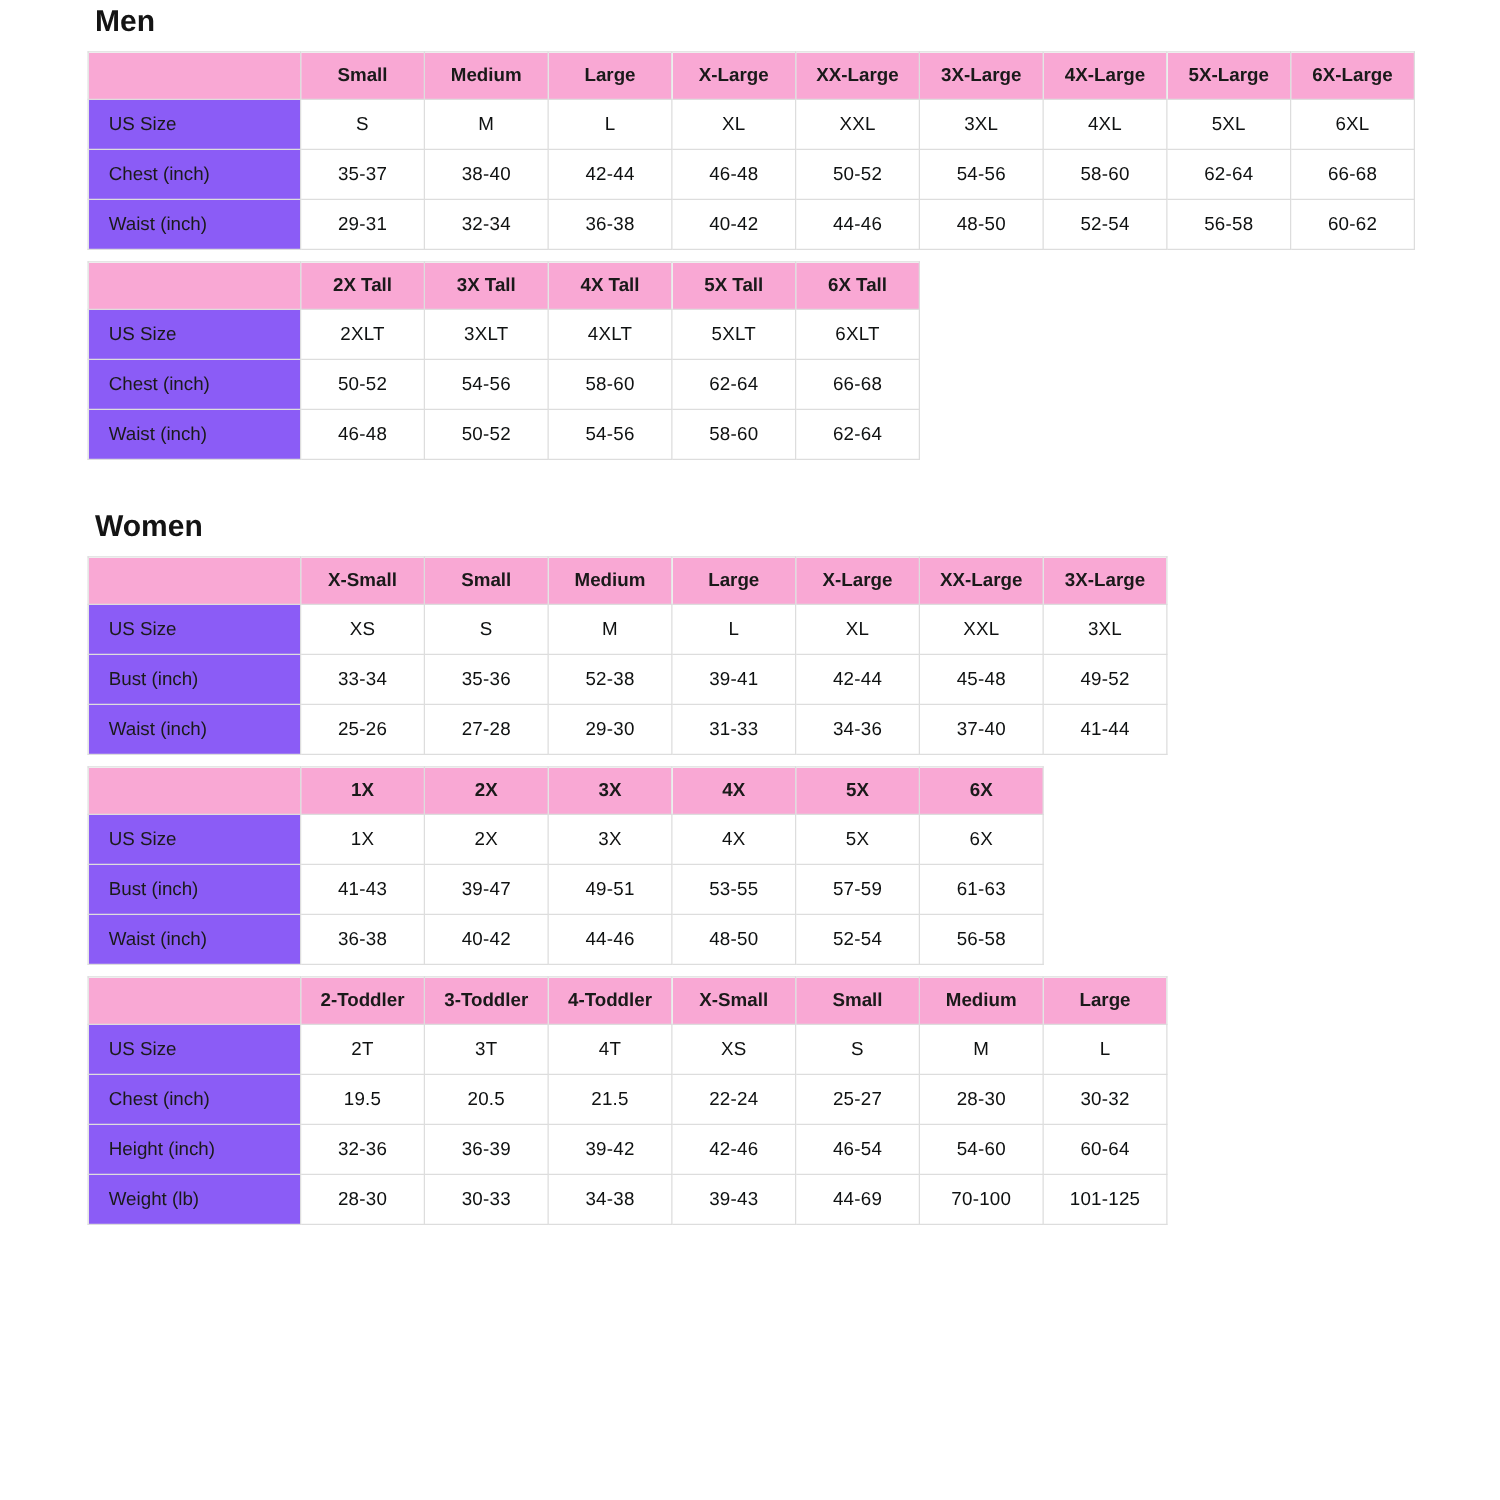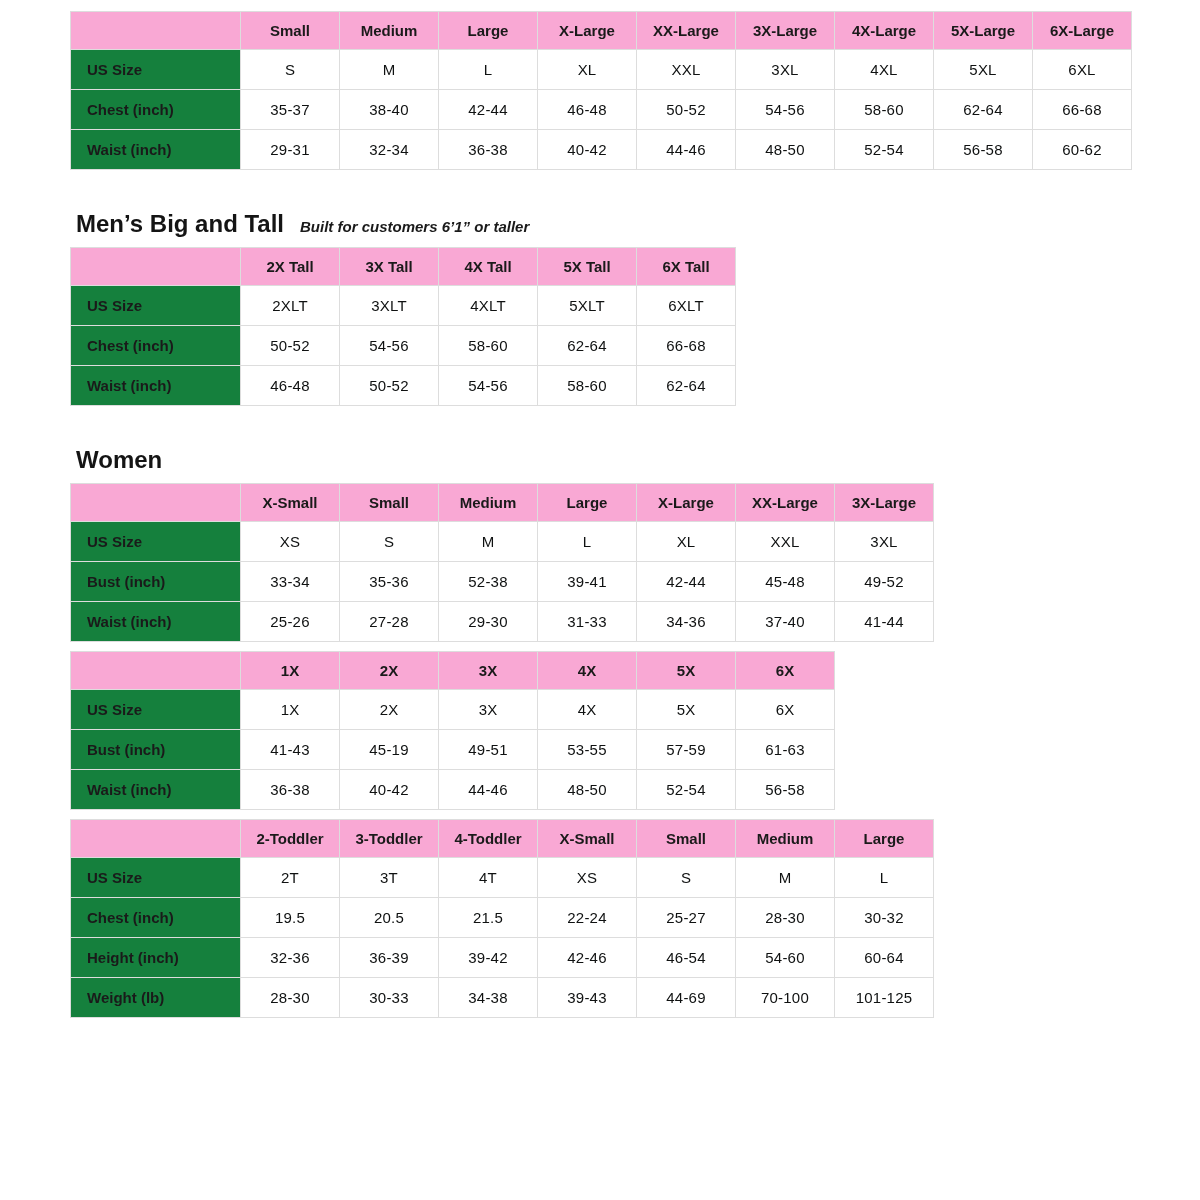--- a/index.html
+++ b/index.html
@@ -55,38 +55,41 @@
     overflow: hidden;
   }
   .size-table thead th {
     height: 37px;
     background: #f9a8d4;
     font-weight: 700;
     color: #1a1a1a;
   }
   .size-table tbody th {
     height: 39px;
-    background: #15803d;
+    background: #8b5cf6;
     text-align: left;
     padding-left: 16px;
-    font-weight: 700;
+    font-weight: 400;
     color: #1a1a1a;
   }
   .size-table tbody td {
     height: 39px;
     background: #ffffff;
     font-weight: 400;
     letter-spacing: 0.2px;
   }
 </style>
 </head>
 <body>
 
 <div class="page">
     <section class="size-section">
+      <div class="section-header">
+        <h2 class="section-title">Men</h2>
+      </div>
       <table class="size-table">
         <colgroup>
           <col class="label-col">
           <col class="data-col">
           <col class="data-col">
           <col class="data-col">
           <col class="data-col">
           <col class="data-col">
           <col class="data-col">
           <col class="data-col">
@@ -141,24 +144,20 @@
             <td>44-46</td>
             <td>48-50</td>
             <td>52-54</td>
             <td>56-58</td>
             <td>60-62</td>
           </tr>
         </tbody>
       </table>
     </section>
     <section class="size-section">
-      <div class="section-header">
-        <h2 class="section-title">Men’s Big and Tall</h2>
-        <span class="section-subtitle">Built for customers 6’1” or taller</span>
-      </div>
       <table class="size-table">
         <colgroup>
           <col class="label-col">
           <col class="data-col">
           <col class="data-col">
           <col class="data-col">
           <col class="data-col">
           <col class="data-col">
         </colgroup>
         <thead>
@@ -288,21 +287,21 @@
             <td>1X</td>
             <td>2X</td>
             <td>3X</td>
             <td>4X</td>
             <td>5X</td>
             <td>6X</td>
           </tr>
           <tr>
             <th>Bust (inch)</th>
             <td>41-43</td>
-            <td>45-19</td>
+            <td>39-47</td>
             <td>49-51</td>
             <td>53-55</td>
             <td>57-59</td>
             <td>61-63</td>
           </tr>
           <tr>
             <th>Waist (inch)</th>
             <td>36-38</td>
             <td>40-42</td>
             <td>44-46</td>

